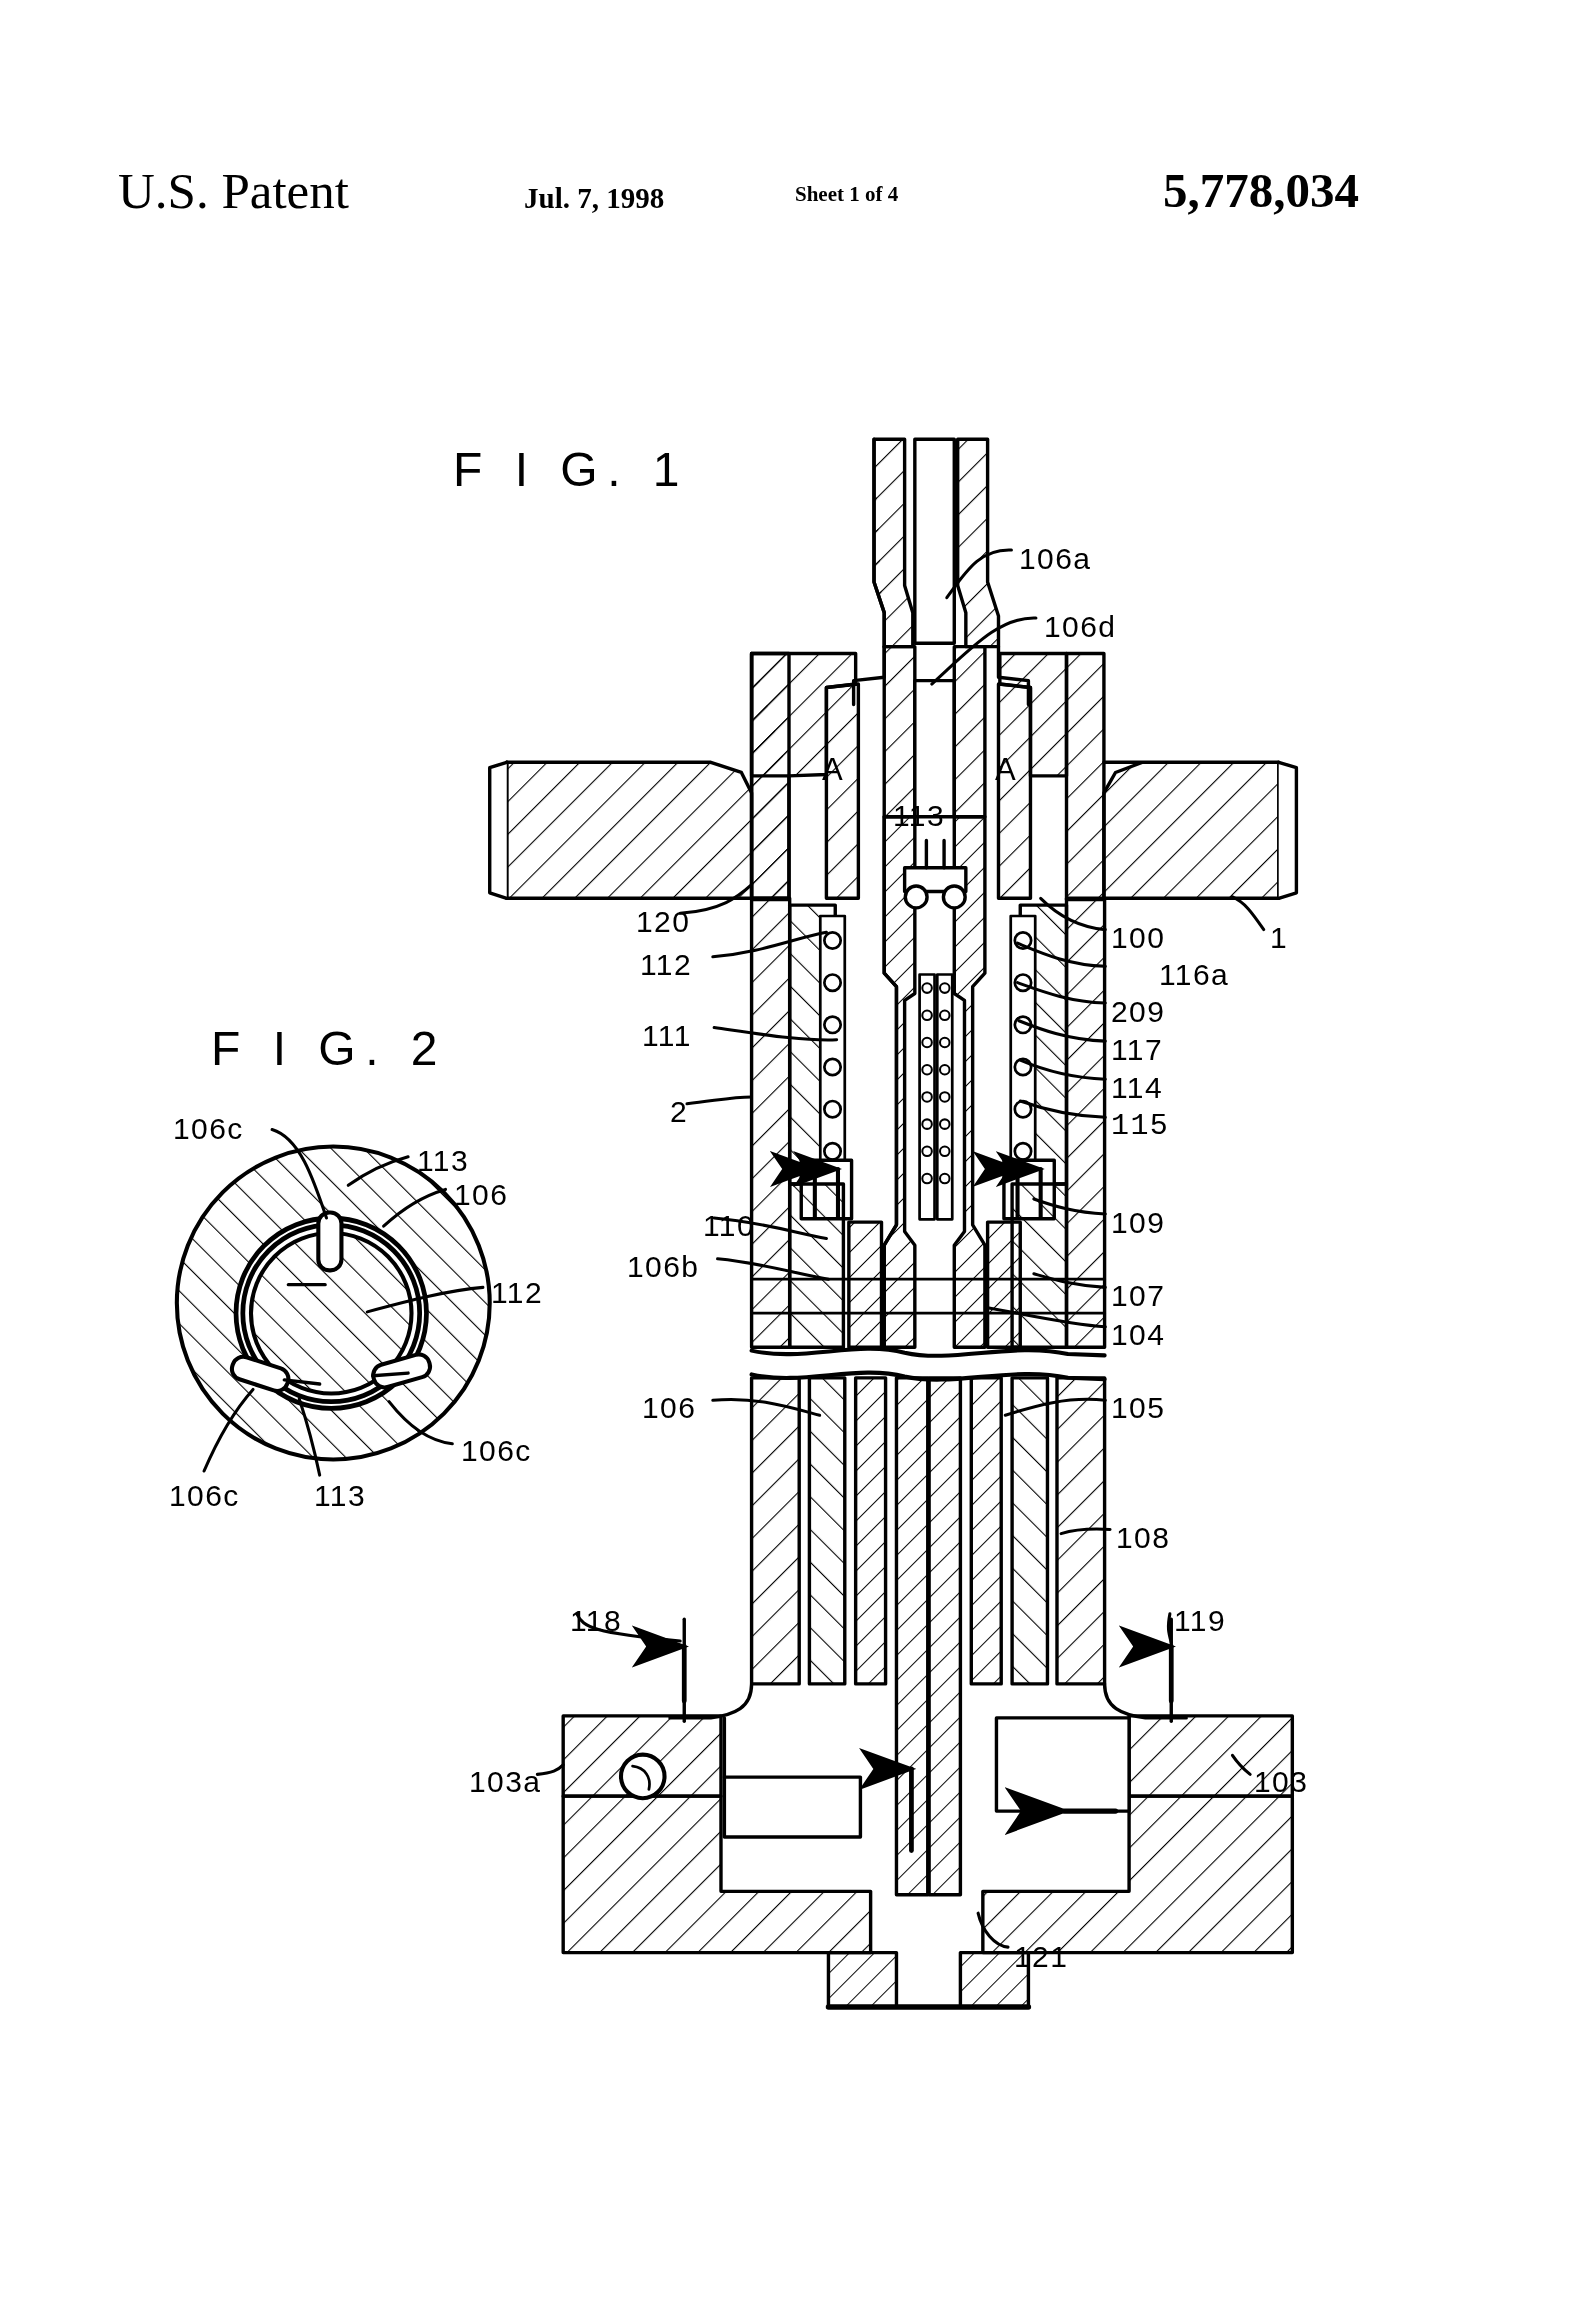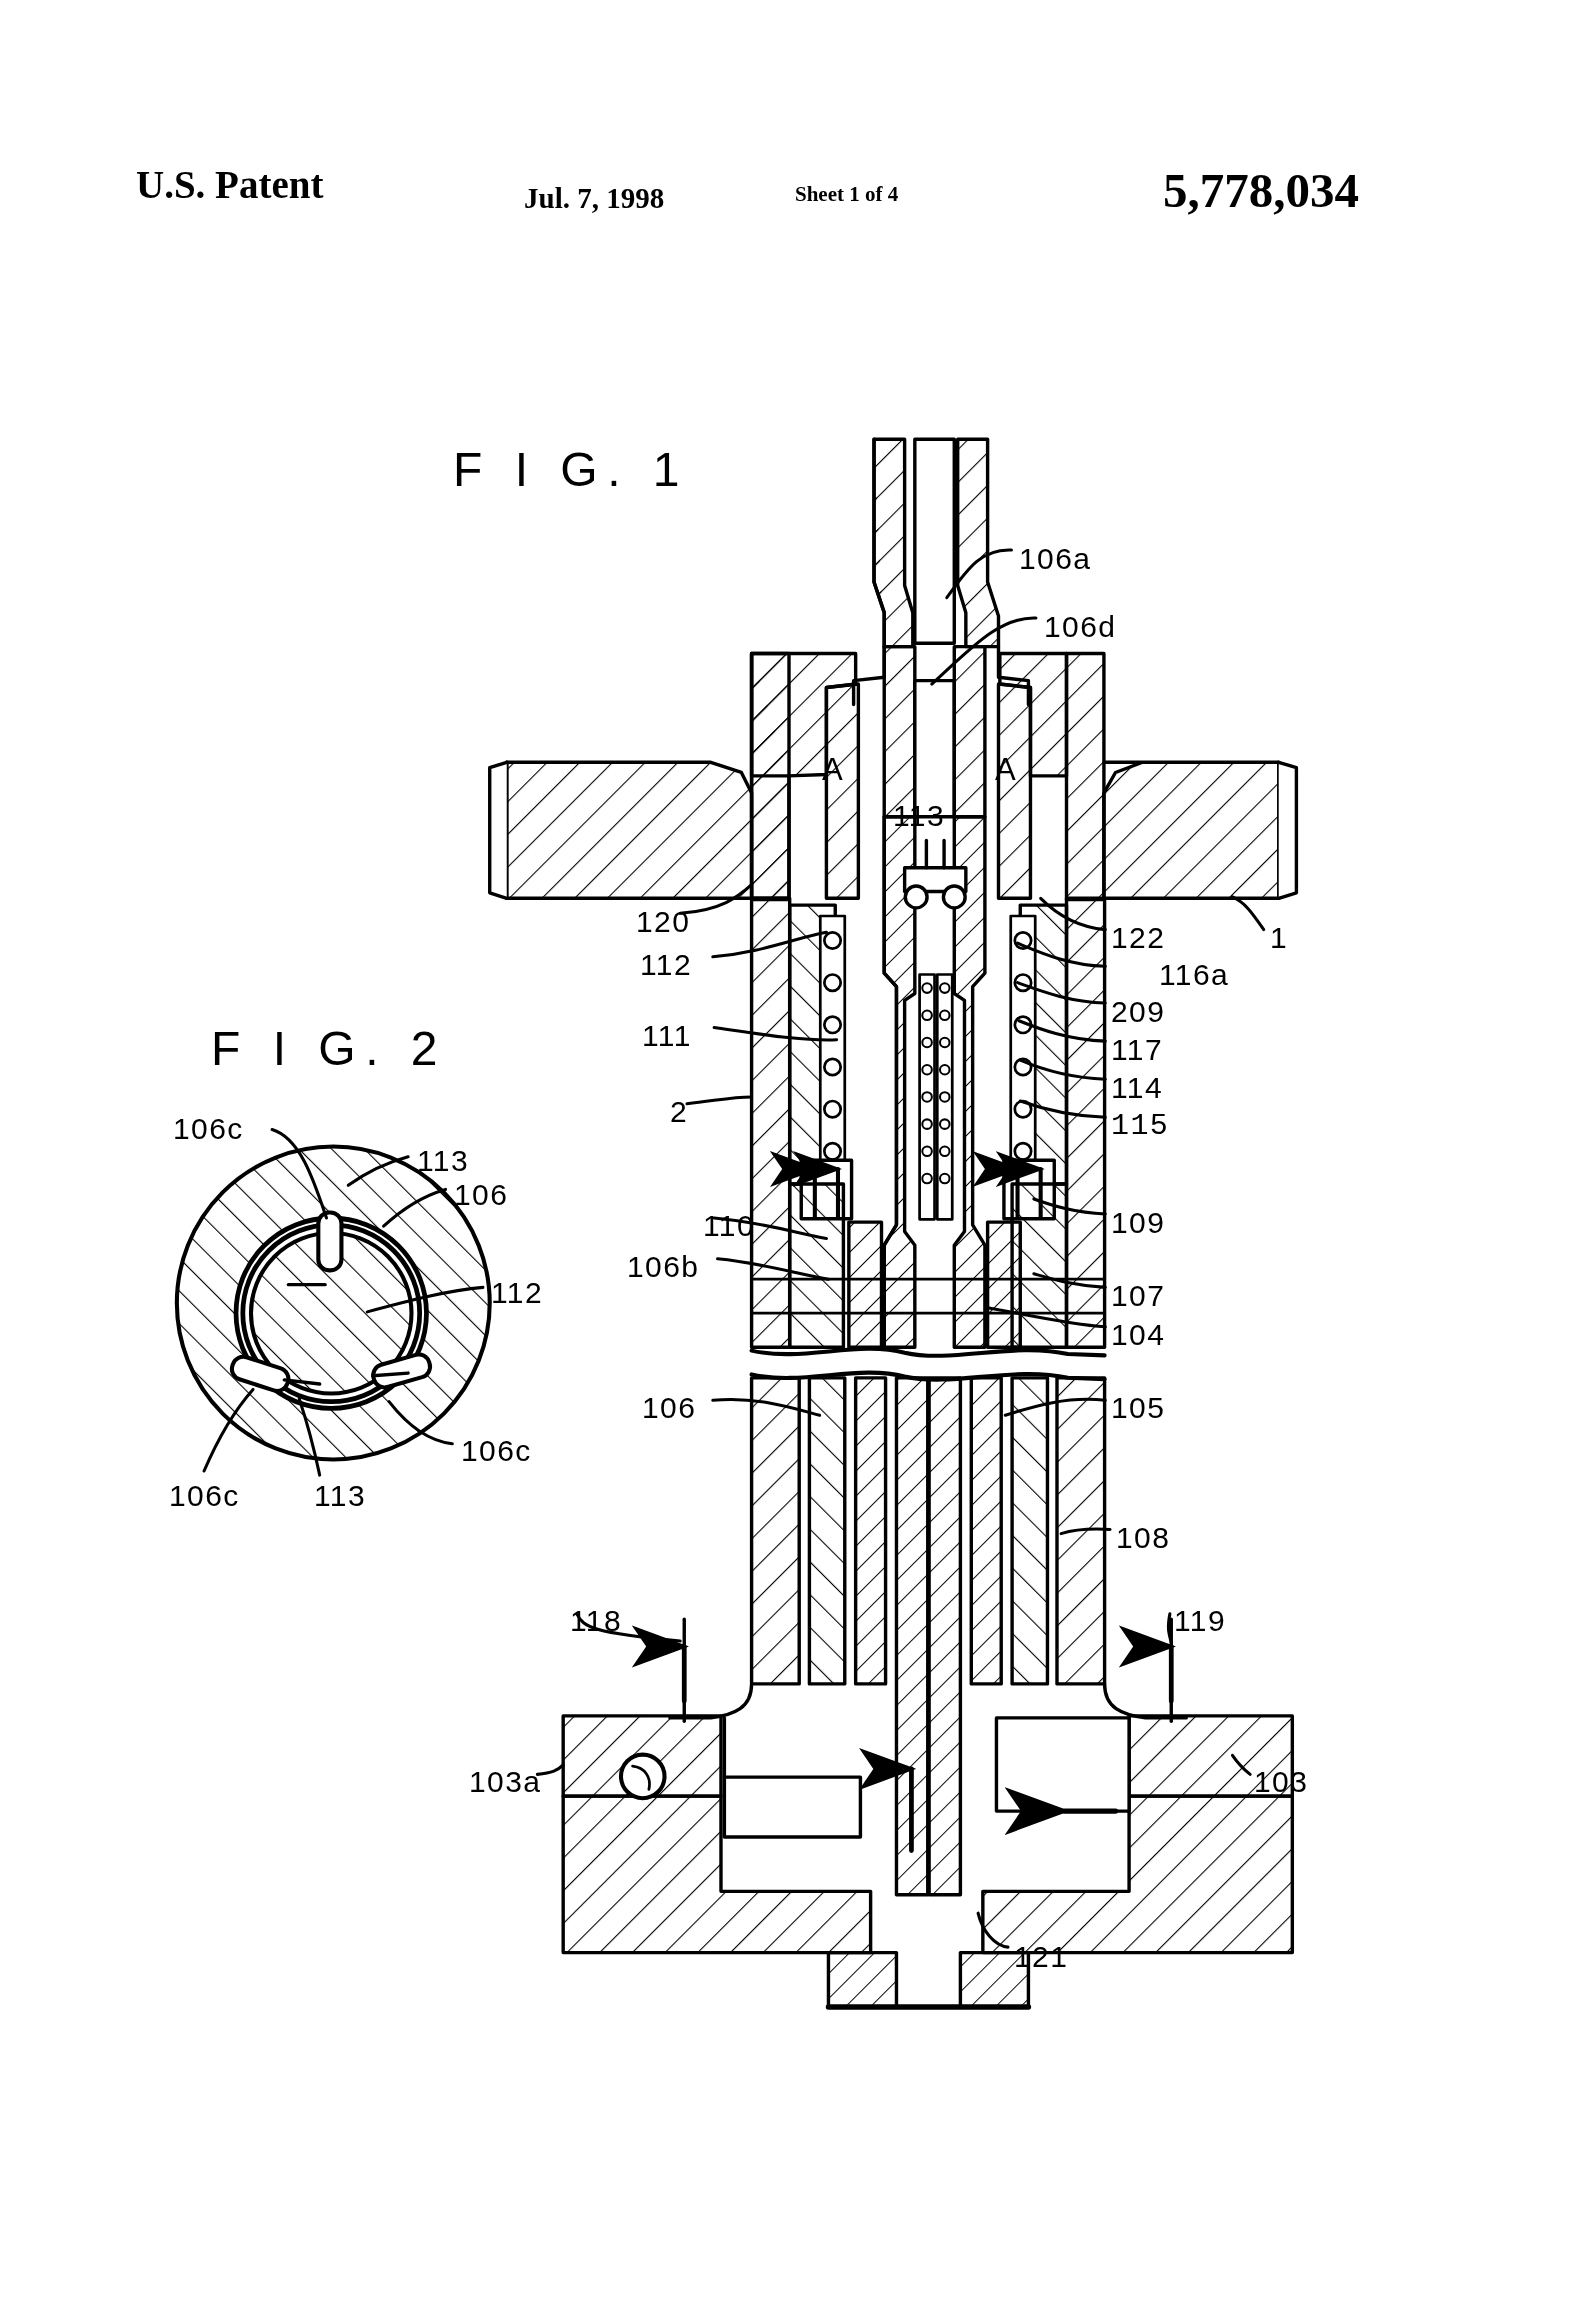--- a/index.html
+++ b/index.html
@@ -3,23 +3,23 @@
 <meta charset="utf-8">
 <style>
   html,body{margin:0;padding:0;background:#fff;}
   body{
     width:1578px;height:2319px;position:relative;overflow:hidden;
     font-family:"Liberation Serif", serif;color:#000;
   }
   
   #header{position:absolute;left:0;top:0;width:1578px;height:225px;}
   #pat-office{
-    position:absolute;left:136px;top:162px;
-    font-family:"Liberation Serif", serif;font-weight:bold;
-    font-size:39px;letter-spacing:0px;white-space:nowrap;
+    position:absolute;left:118px;top:162px;
+    font-family:"Liberation Serif", serif;font-weight:normal;
+    font-size:51px;letter-spacing:0px;white-space:nowrap;
   }
   #pat-date{
     position:absolute;left:524px;top:182px;
     font-family:"Liberation Serif", serif;font-weight:bold;
     font-size:29px;white-space:nowrap;
   }
   #pat-sheet{
     position:absolute;left:795px;top:182px;
     font-family:"Liberation Serif", serif;font-weight:bold;
     font-size:21px;white-space:nowrap;
@@ -333,21 +333,21 @@
   <div class="ref" style="left:893px;top:801px;">113</div>
   <div class="ref" style="left:608px;top:907px;margin-left:28px;">120</div>
   <div class="ref" style="left:640px;top:950px;">112</div>
   <div class="ref" style="left:642px;top:1021px;">111</div>
   <div class="ref" style="left:670px;top:1097px;">2</div>
   <div class="ref" style="left:663px;top:1211px;margin-left:40px;">110</div>
   <div class="ref" style="left:627px;top:1252px;">106b</div>
   <div class="ref" style="left:642px;top:1393px;">106</div>
   <div class="ref" style="left:570px;top:1606px;">118</div>
   <div class="ref" style="left:469px;top:1767px;">103a</div>
-  <div class="ref" style="left:1111px;top:923px;">122</div>
+  <div class="ref" style="left:1111px;top:923px;">100</div>
   <div class="ref" style="left:1111px;top:960px;margin-left:48px;">116a</div>
   <div class="ref" style="left:1111px;top:997px;">209</div>
   <div class="ref" style="left:1111px;top:1035px;">117</div>
   <div class="ref" style="left:1111px;top:1073px;">114</div>
   <div class="ref" style="left:1111px;top:1111px;font-family:Liberation Mono, monospace;">115</div>
   <div class="ref" style="left:1270px;top:923px;">1</div>
   <div class="ref" style="left:1111px;top:1208px;">109</div>
   <div class="ref" style="left:1111px;top:1281px;">107</div>
   <div class="ref" style="left:1111px;top:1320px;">104</div>
   <div class="ref" style="left:1111px;top:1393px;">105</div>

